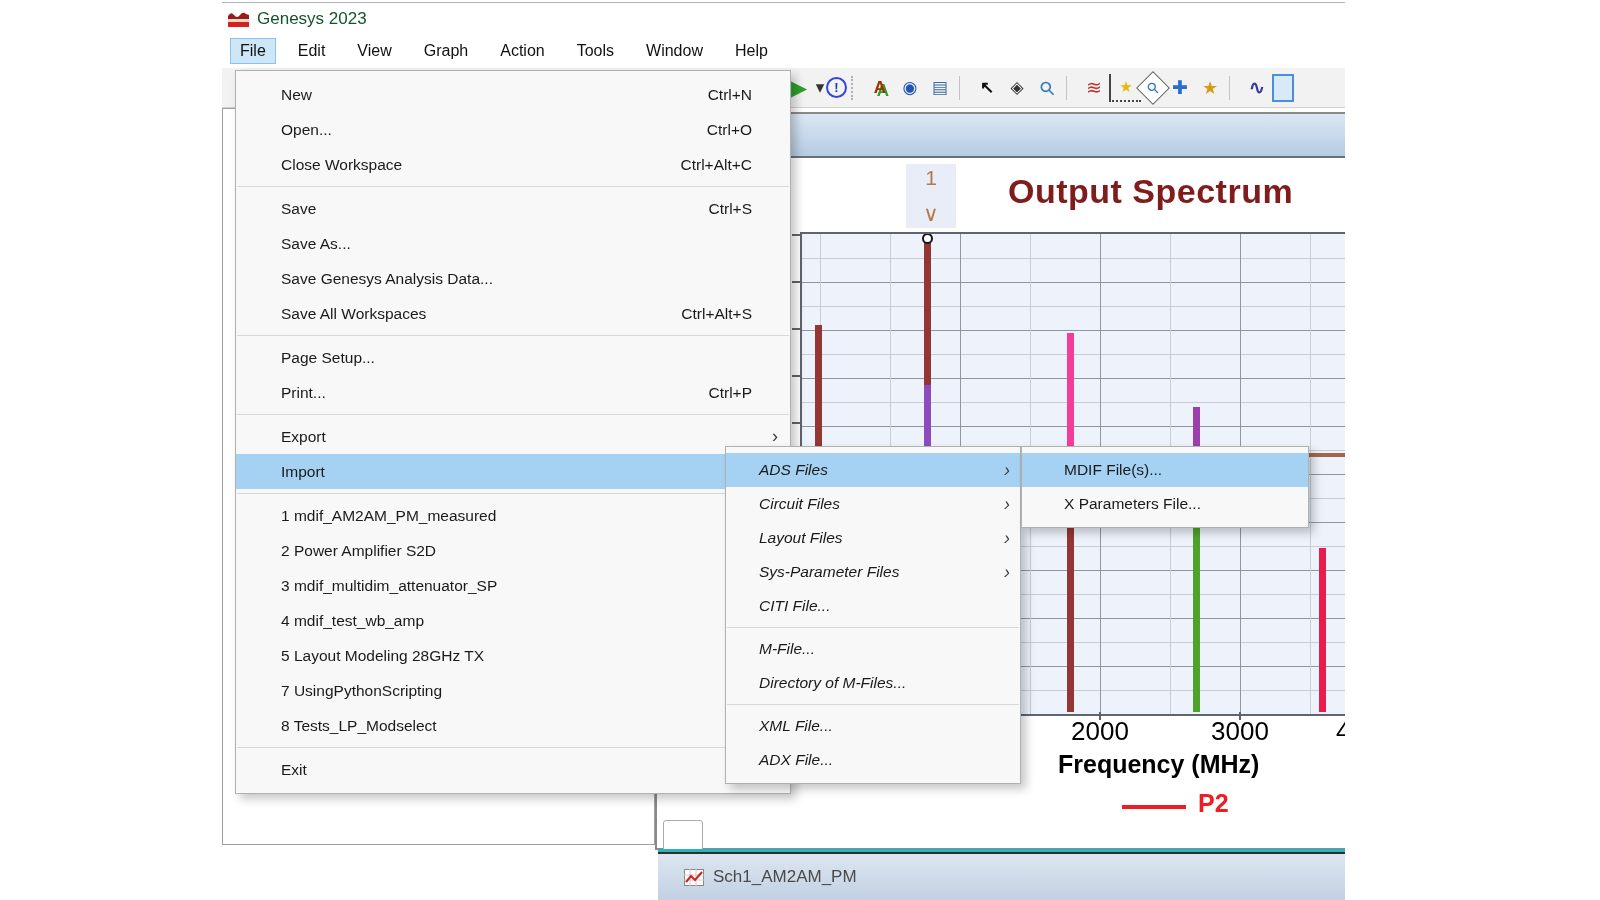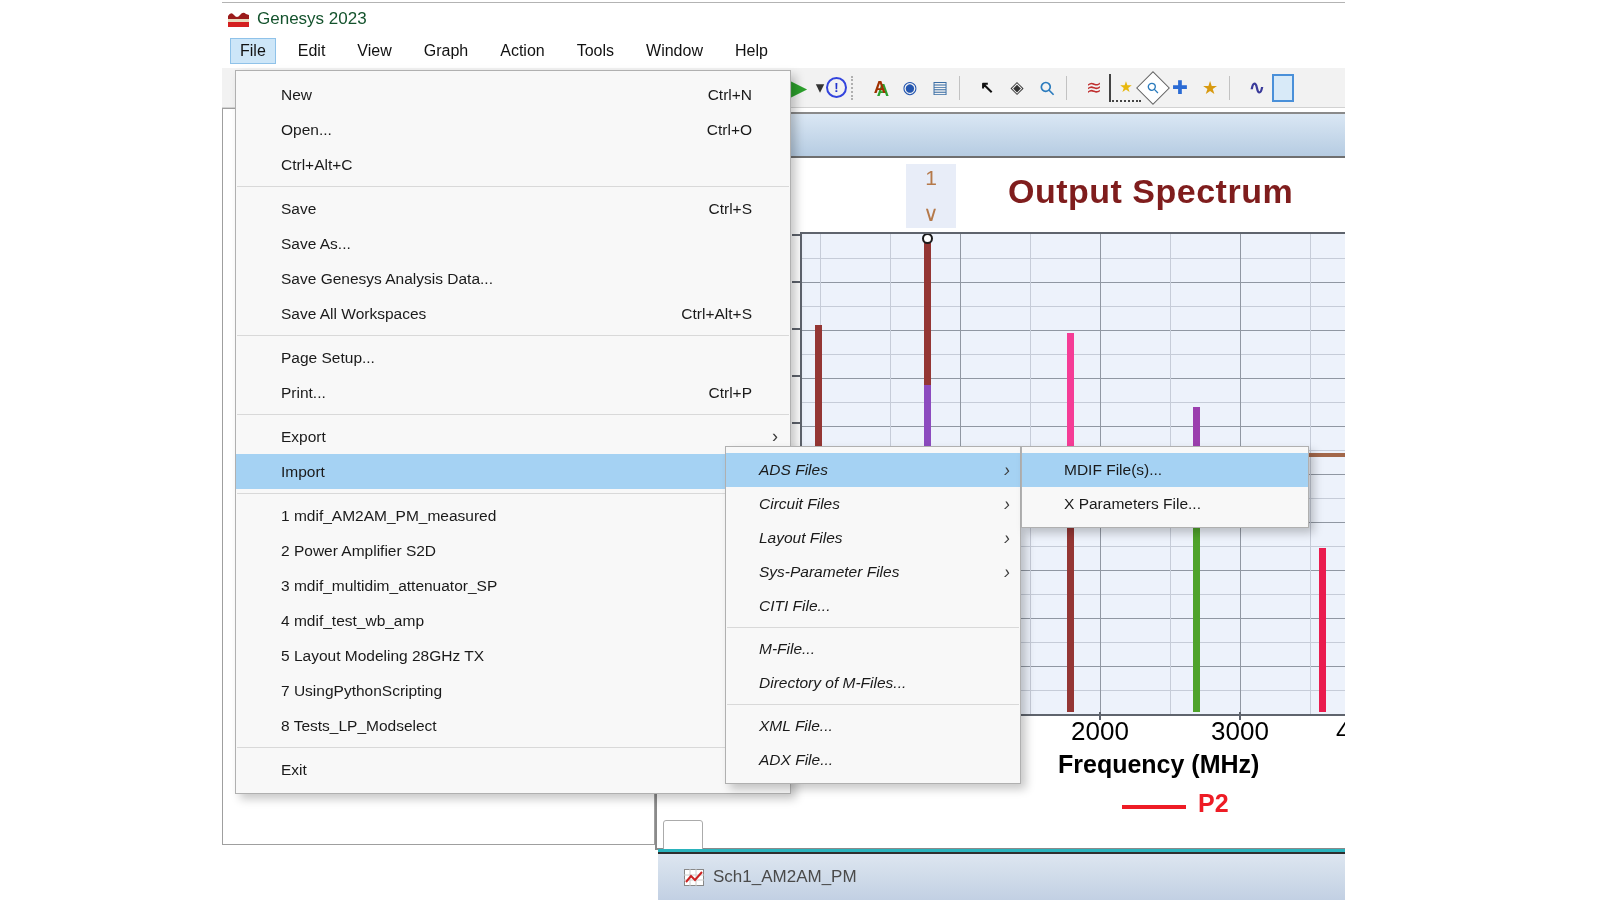--- a/index.html
+++ b/index.html
@@ -213,20 +213,21 @@
         <span class="ml">New</span>
         <span class="ms">Ctrl+N</span>
         <span class="ma"></span>
       </div>
     <div class="mrow">
         <span class="ml">Open...</span>
         <span class="ms">Ctrl+O</span>
         <span class="ma"></span>
       </div>
     <div class="mrow">
+        <span class="ml">Close Workspace</span>
         <span class="ms">Ctrl+Alt+C</span>
         <span class="ma"></span>
       </div>
     <div class="msep"></div>
     <div class="mrow">
         <span class="ml">Save</span>
         <span class="ms">Ctrl+S</span>
         <span class="ma"></span>
       </div>
     <div class="mrow">

